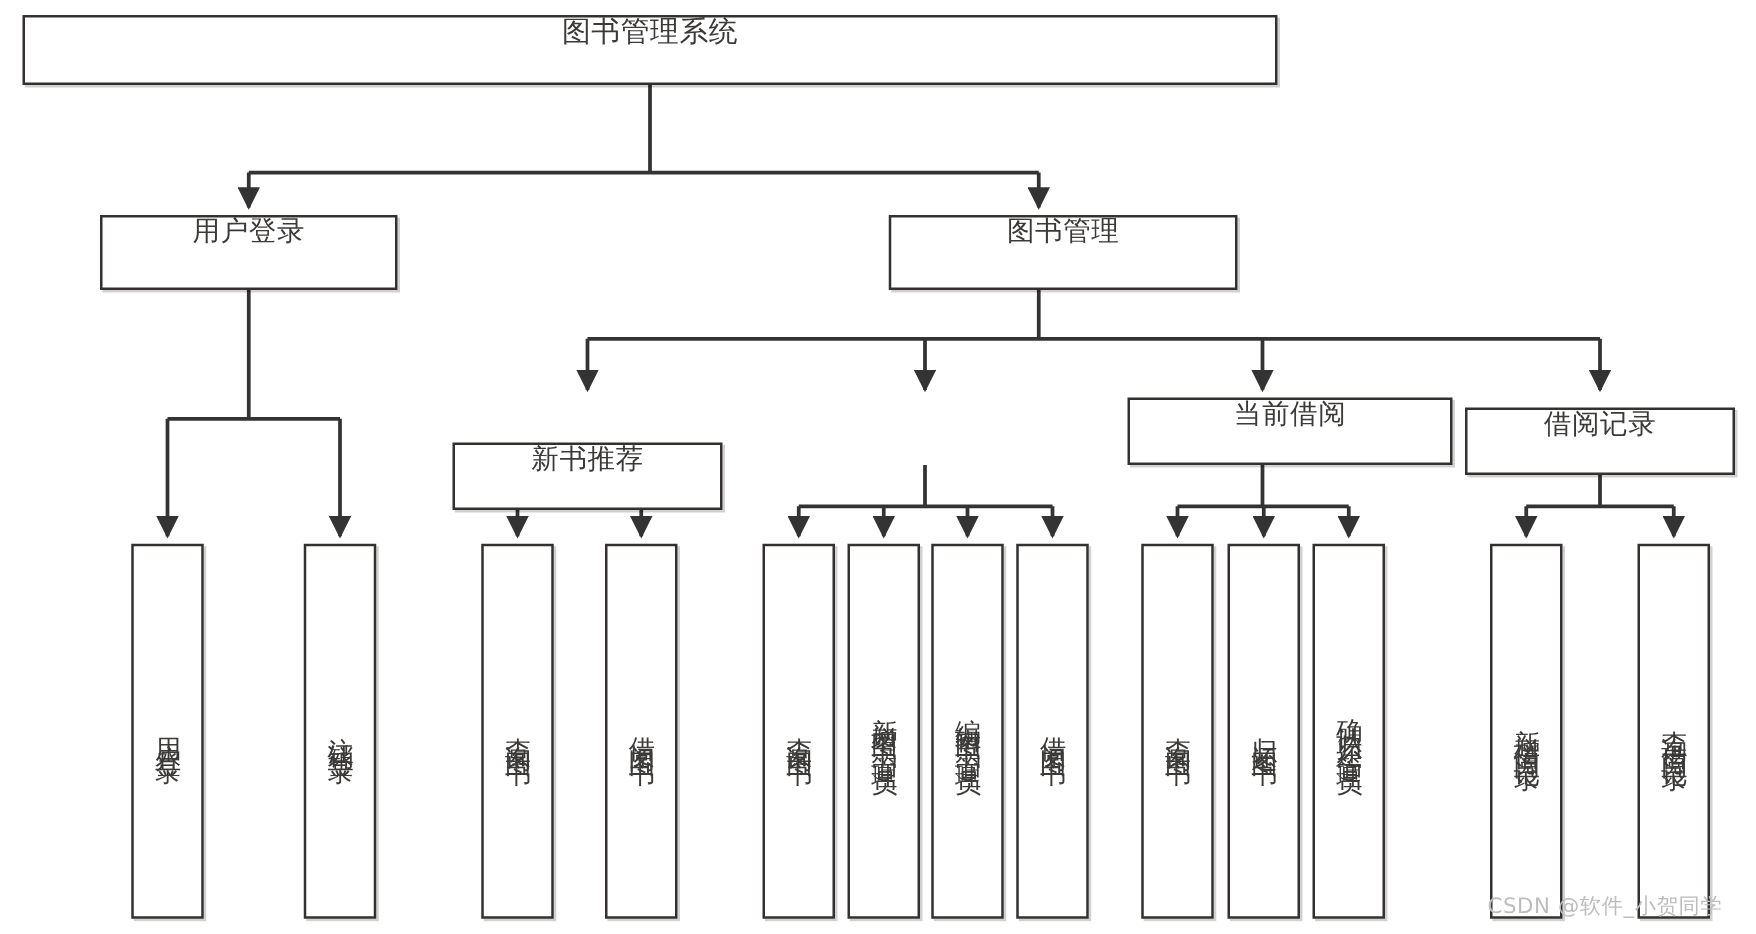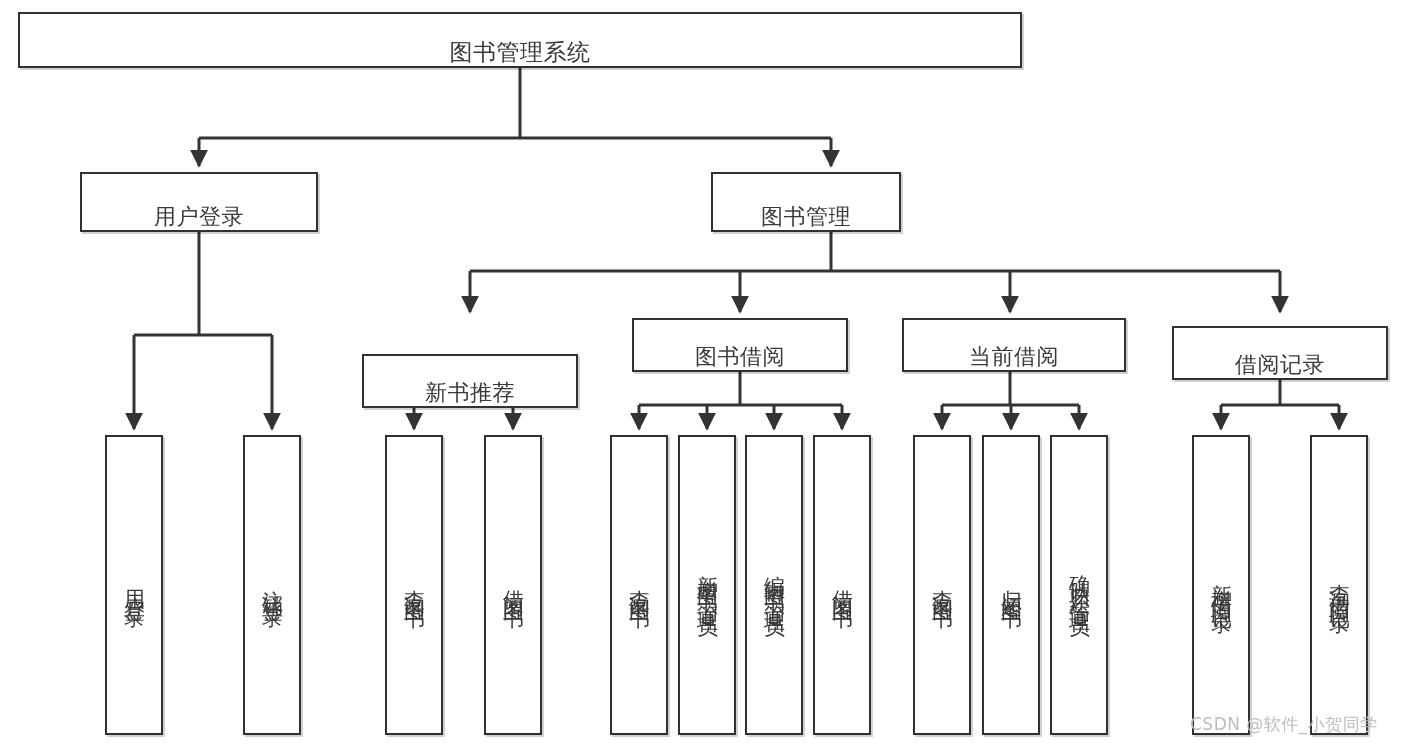--- a/index.html
+++ b/index.html
@@ -25,21 +25,21 @@
     width: 1405px;
     height: 747px;
   }
   
   .node {
     position: absolute;
     box-sizing: border-box;
     background: #ffffff;
     border: 2px solid #33302f;
     display: flex;
-    align-items: flex-end;
+    align-items: flex-start;
     justify-content: center;
     box-shadow: 2px 2px 0 rgba(0,0,0,0.18);
   }
   .node .label {
     color: #3c3a39;
     line-height: 1.12;
     text-align: center;
     white-space: nowrap;
   }
   
@@ -138,33 +138,30 @@
   </svg>
 
   <div class="node h root" style="left:18px; top:12px; width:1004px; height:56px;">
     <span class="label">图书管理系统</span>
   </div>
 
   <div class="node h" style="left:80px; top:172px; width:238px; height:60px;">
     <span class="label">用户登录</span>
   </div>
 
-  <div class="node h" style="left:711px; top:172px; width:190px; height:60px;">
+  <div class="node h" style="left:711px; top:172px; width:279px; height:60px;">
     <span class="label">图书管理</span>
   </div>
 
   <div class="node h" style="left:362px; top:318px; width:216px; height:54px;margin-top:36px;">
     <span class="label">新书推荐</span>
   </div>
 
-  <div class="node h" style="left:632px; top:318px; width:216px; height:54px;">
-    <span class="label">图书借阅</span>
-  </div>
-
-  <div class="node h" style="left:902px; top:318px; width:224px; height:54px;">
+
+  <div class="node h" style="left:902px; top:318px; width:260px; height:54px;">
     <span class="label">当前借阅</span>
   </div>
 
   <div class="node h" style="left:1172px; top:326px; width:216px; height:54px;">
     <span class="label">借阅记录</span>
   </div>
 
   <div class="node v" style="left:105px; top:435px; width:58px; height:300px;">
     <span class="label">用户登录</span>
   </div>

